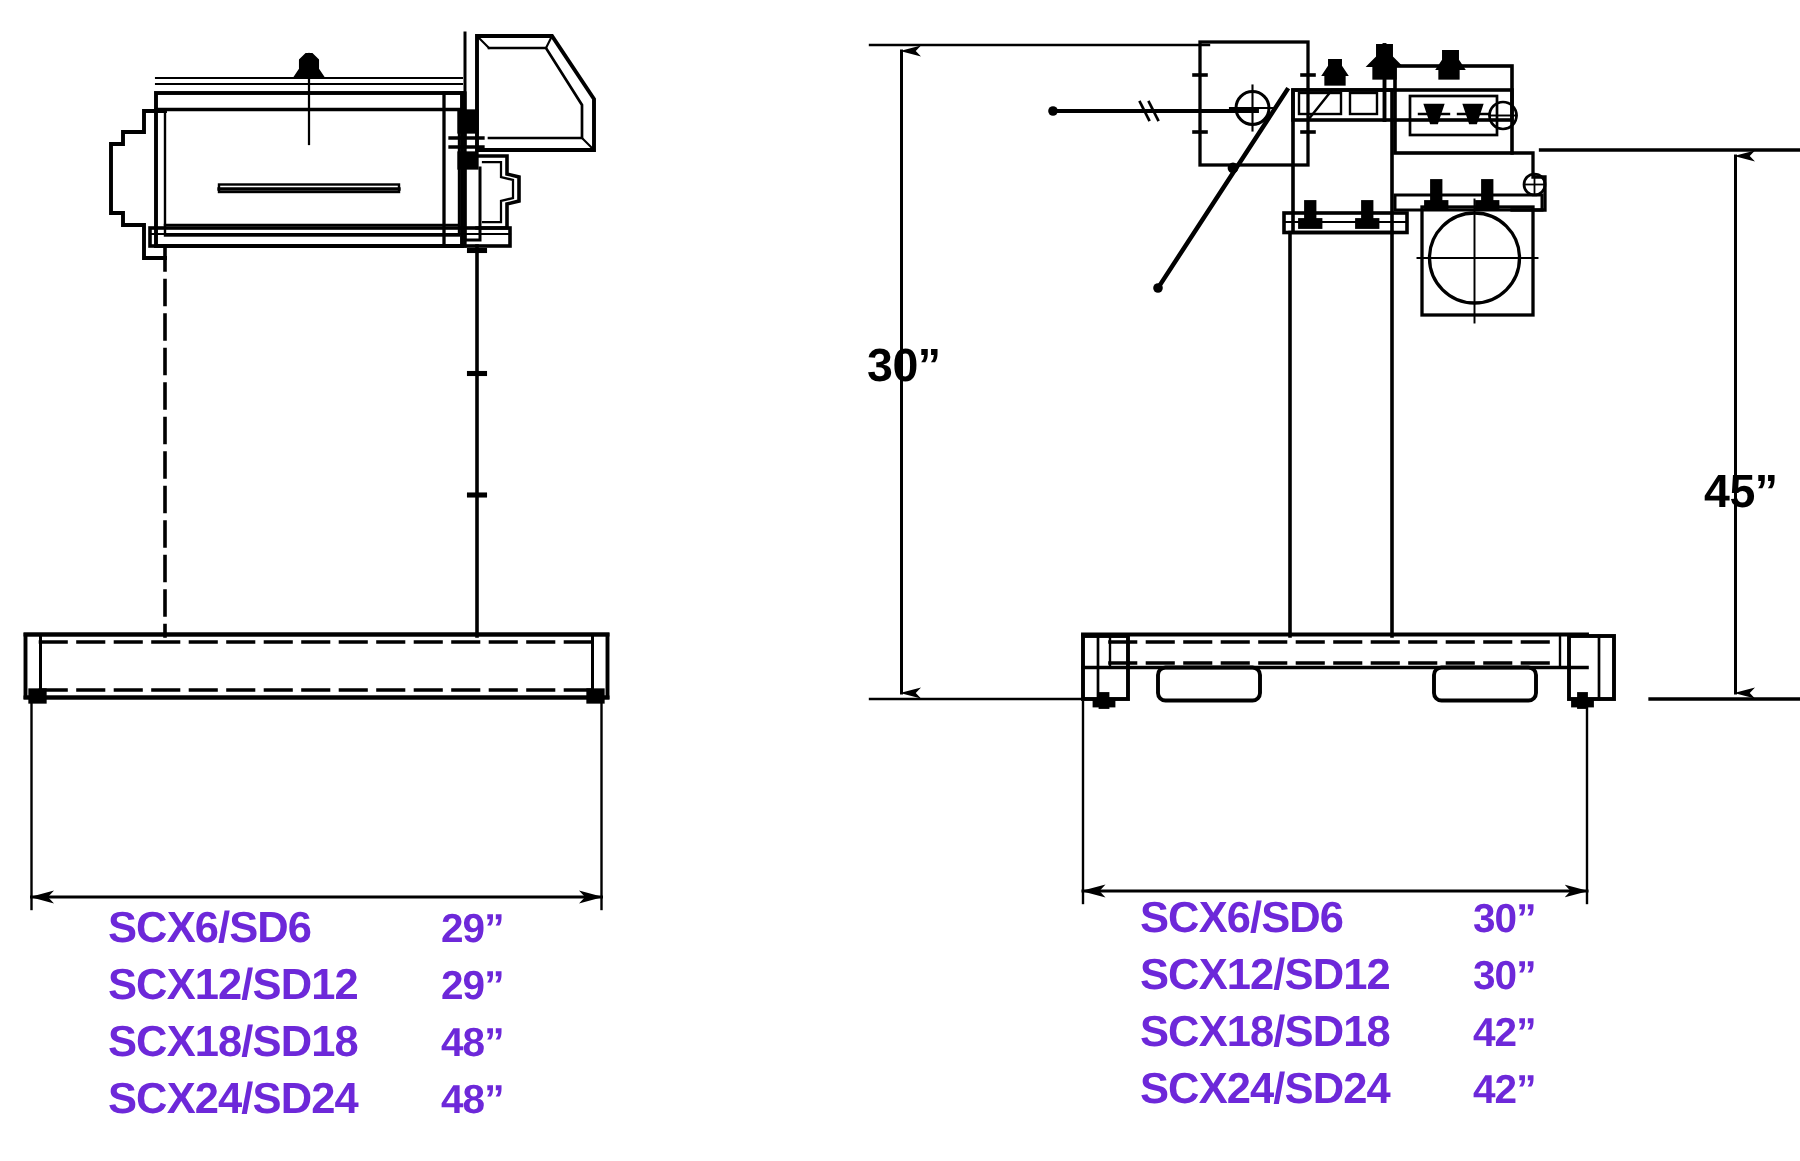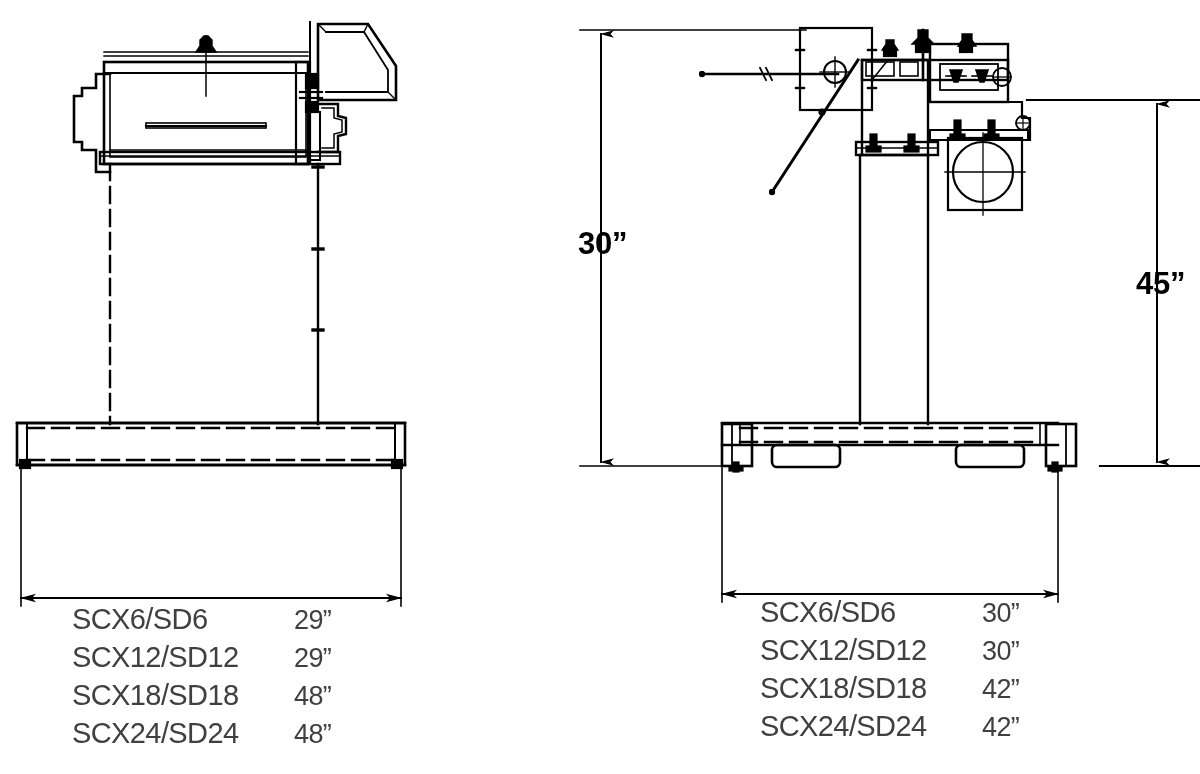--- a/index.html
+++ b/index.html
@@ -29,22 +29,22 @@
     position: absolute;
     font-family: "Liberation Sans", sans-serif;
     font-weight: bold;
     color: #000000;
     white-space: nowrap;
     letter-spacing: -0.3px;
   }
   .tbl {
     position: absolute;
     font-family: "Liberation Sans", sans-serif;
-    font-weight: normal;
-    color: #404040;
+    font-weight: bold;
+    color: #6d28d9;
     white-space: nowrap;
   }
   .tbl-row {
     display: flex;
     align-items: baseline;
     height: 38px;
   }
   .tbl-model {
     display: inline-block;
     font-size: 29px;
@@ -57,20 +57,21 @@
   }
   .lbl-passline {
     font-size: 31px;
     letter-spacing: 0px;
   }
   .lbl-54 {
     font-size: 31px;
   }
   .lbl-45 {
     font-size: 31px;
+    margin-top: 44px;
   }
 </style>
 </head>
 <body>
 
 <div id="sheet">
 
   <svg id="drawing" viewBox="0 0 1200 774" xmlns="http://www.w3.org/2000/svg">
     <defs>
       <marker id="arrUp" markerWidth="9" markerHeight="14" refX="4.5" refY="1" orient="auto-start-reverse" markerUnits="userSpaceOnUse">

